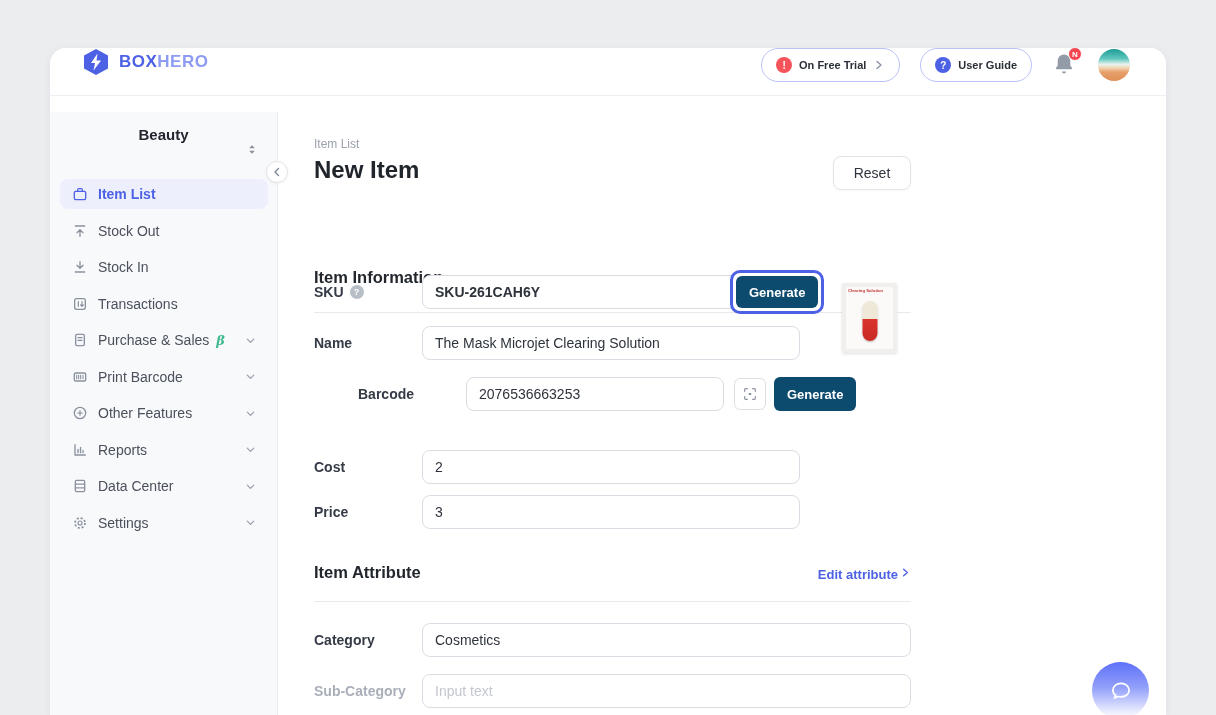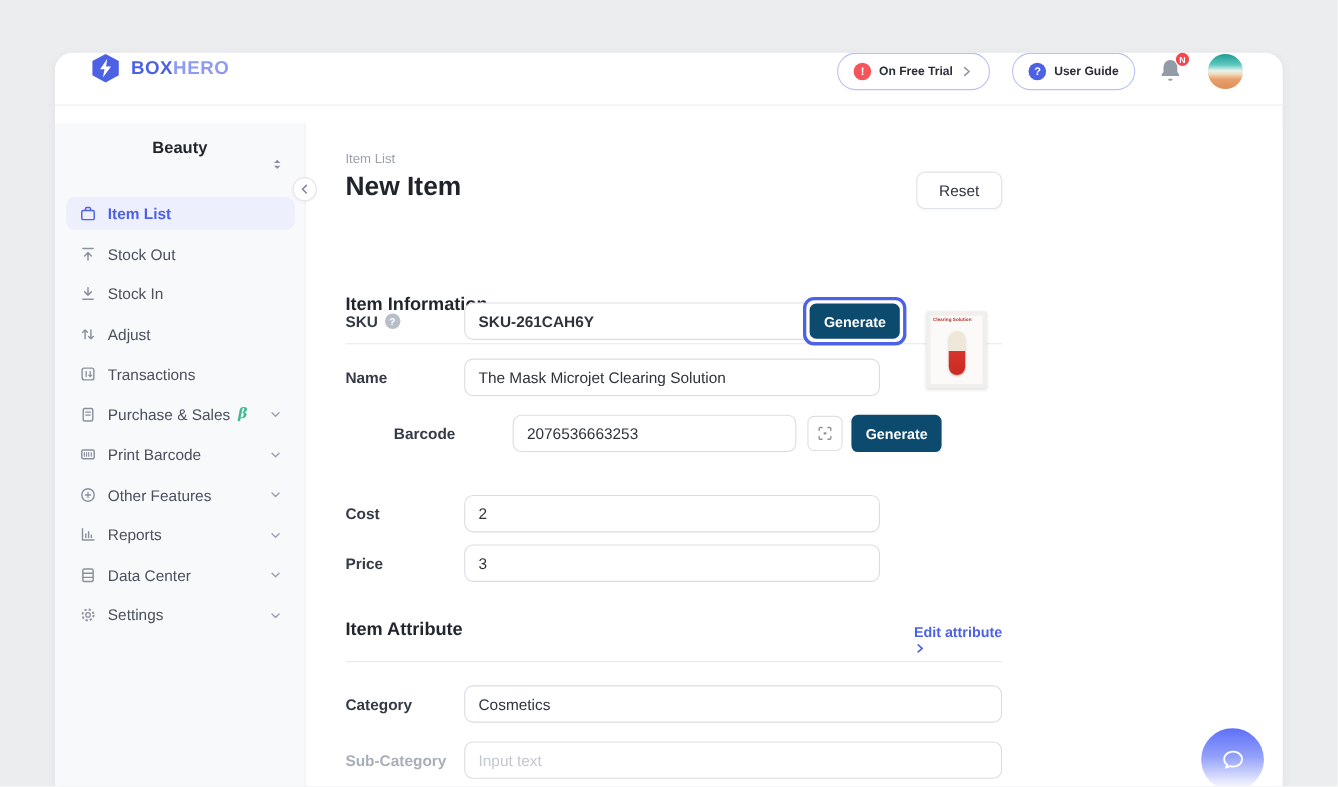--- a/index.html
+++ b/index.html
@@ -86,21 +86,21 @@
            display:flex; align-items:center; justify-content:center; box-shadow:0 1px 3px rgba(0,0,0,.12);
            border-radius:2px; }
   .pack { position:relative; width:47px; height:62px; background:#FBFAF8; border-radius:1px; }
   .pack .cap { position:absolute; left:50%; top:14px; transform:translateX(-50%); width:15px; height:40px;
                border-radius:8px; background:linear-gradient(180deg,#EFE8D8 0%,#EFE8D8 46%,#D8342C 46%,#C92A22 100%);
                box-shadow:0 1px 2px rgba(0,0,0,.25); }
   .pack .cap-label { position:absolute; left:2px; top:2px; color:#C4332B; font-size:5px; line-height:5px;
                      font-weight:700; transform:scale(.85); transform-origin:0 0; }
 
   .edit-link { position:absolute; top:455px; right:255px; font-size:13px; font-weight:700; color:#4D61E5;
-               cursor:pointer; display:flex; align-items:flex-start; gap:2px;flex-direction:column; }
+               cursor:pointer; display:flex; align-items:flex-start; gap:2px; }
 
   .chat-btn { position:absolute; left:1042px; top:614px; width:57px; height:57px; border-radius:50%;
               background:linear-gradient(180deg,#5E70F8 0%,#93A0FA 45%,#E6E9FE 85%,#FFFFFF 100%);
               display:flex; align-items:center; justify-content:center; cursor:pointer; }
 </style>
 </head>
 <body>
 
 <div class="card">
 
@@ -171,28 +171,20 @@
 
       <div class="nav-item">
         <span class="icn">
           <svg width="16" height="16" viewBox="0 0 24 24">
               <path d="M12 4v10M7.5 9.5L12 14l4.5-4.5M5 19.5h14" fill="none" stroke="currentColor" stroke-width="2" stroke-linecap="round" stroke-linejoin="round"></path>
             </svg>
         </span>
         <span class="lbl">Stock In</span>
       </div>
 
-      <div class="nav-item">
-        <span class="icn">
-          <svg width="16" height="16" viewBox="0 0 24 24">
-              <path d="M8 18V6M4.8 9.2L8 6l3.2 3.2M16 6v12M12.8 14.8L16 18l3.2-3.2" fill="none" stroke="currentColor" stroke-width="2" stroke-linecap="round" stroke-linejoin="round"></path>
-            </svg>
-        </span>
-        <span class="lbl">Adjust</span>
-      </div>
 
       <div class="nav-item">
         <span class="icn">
           <svg width="16" height="16" viewBox="0 0 24 24">
               <rect x="4" y="4" width="16" height="16" rx="3" fill="none" stroke="currentColor" stroke-width="2"></rect>
               <path d="M9.5 8.5v7M13 13.5l2 2 2-2M15 15v-6.5" fill="none" stroke="currentColor" stroke-width="1.8" stroke-linecap="round" stroke-linejoin="round"></path>
             </svg>
         </span>
         <span class="lbl">Transactions</span>
       </div>

